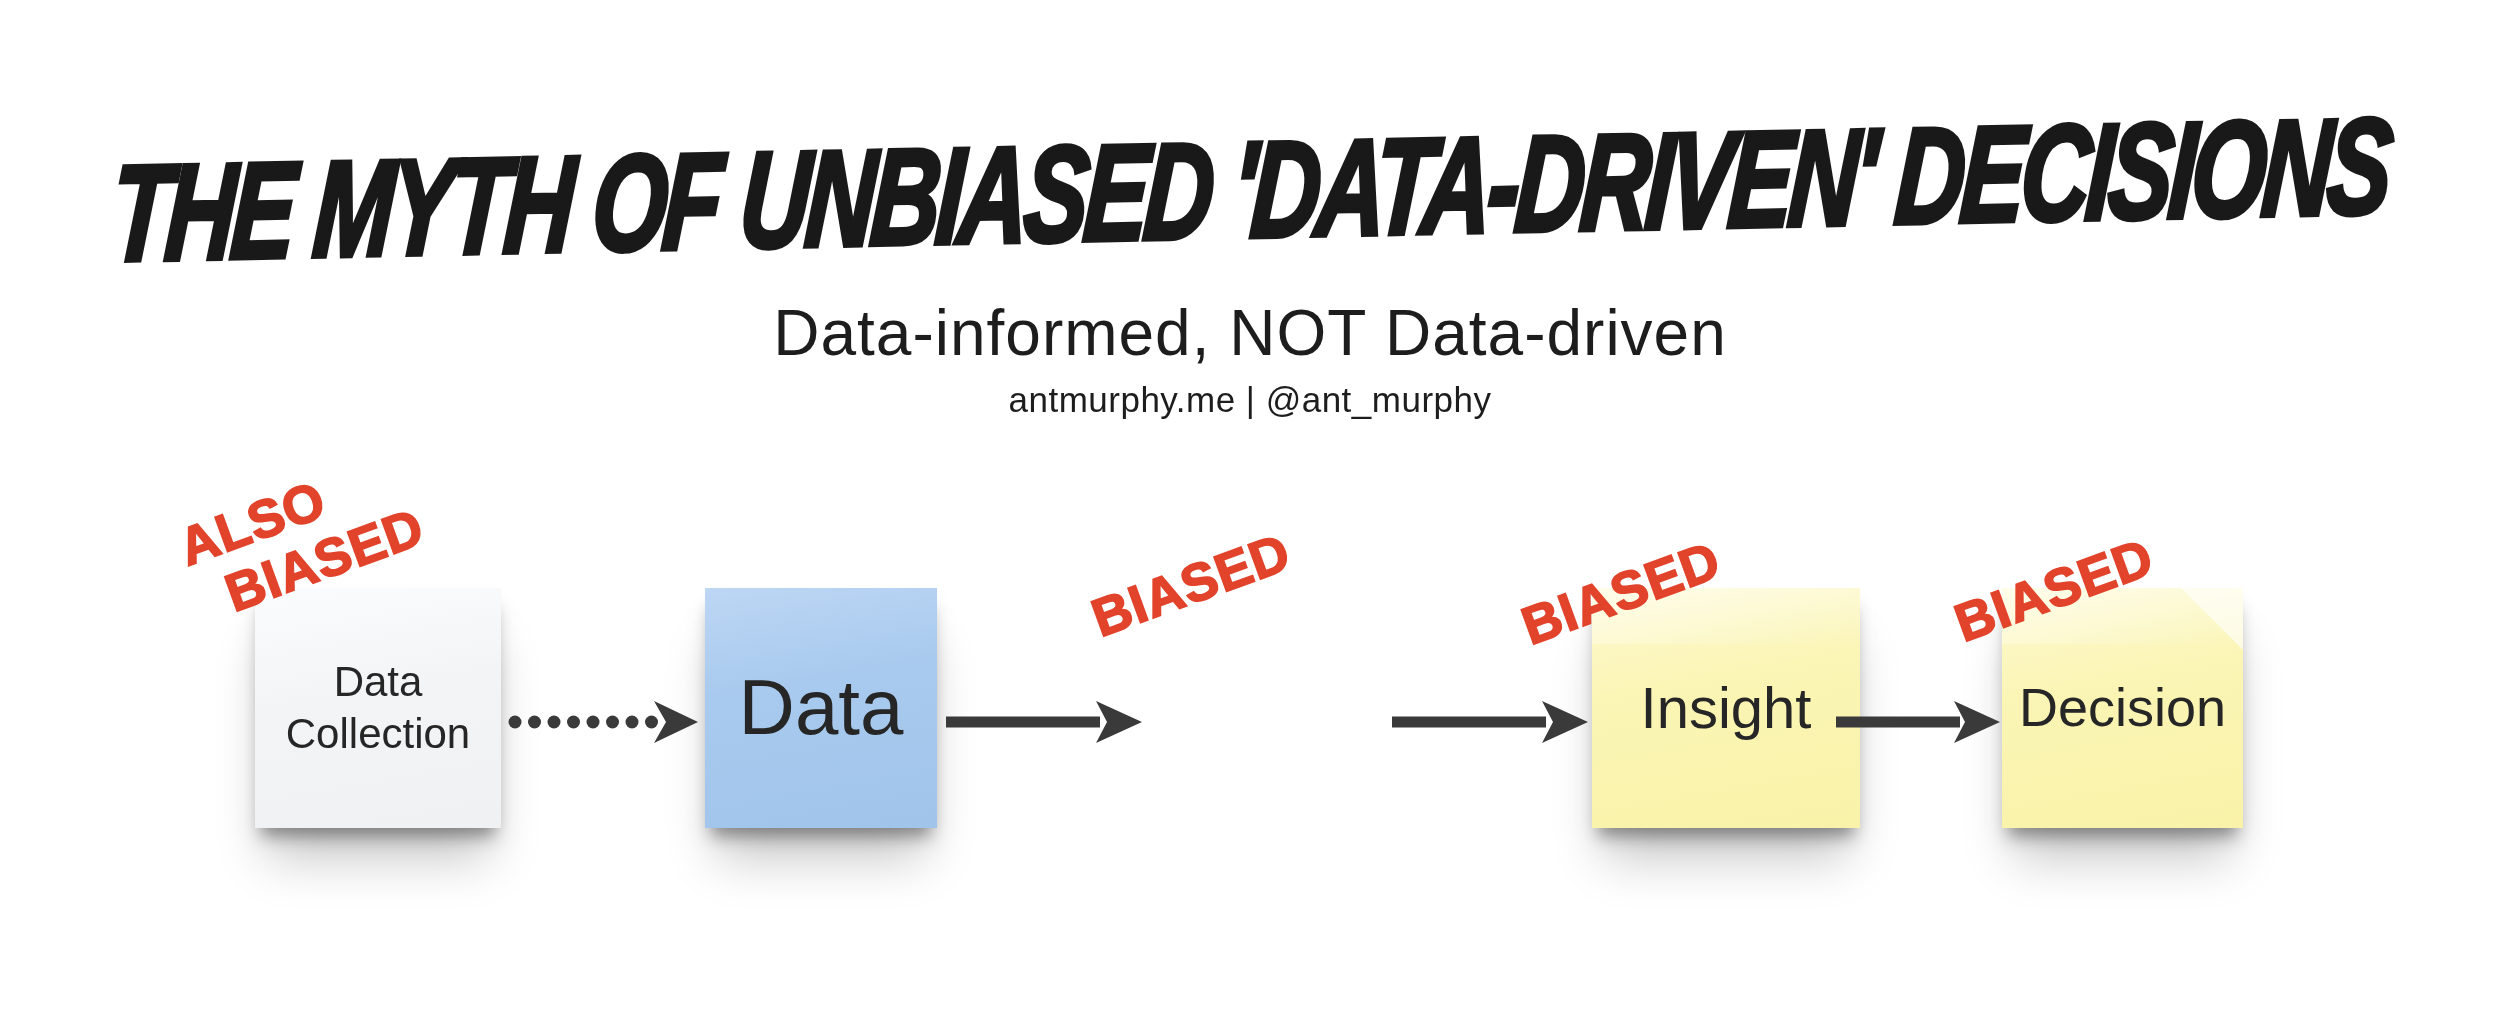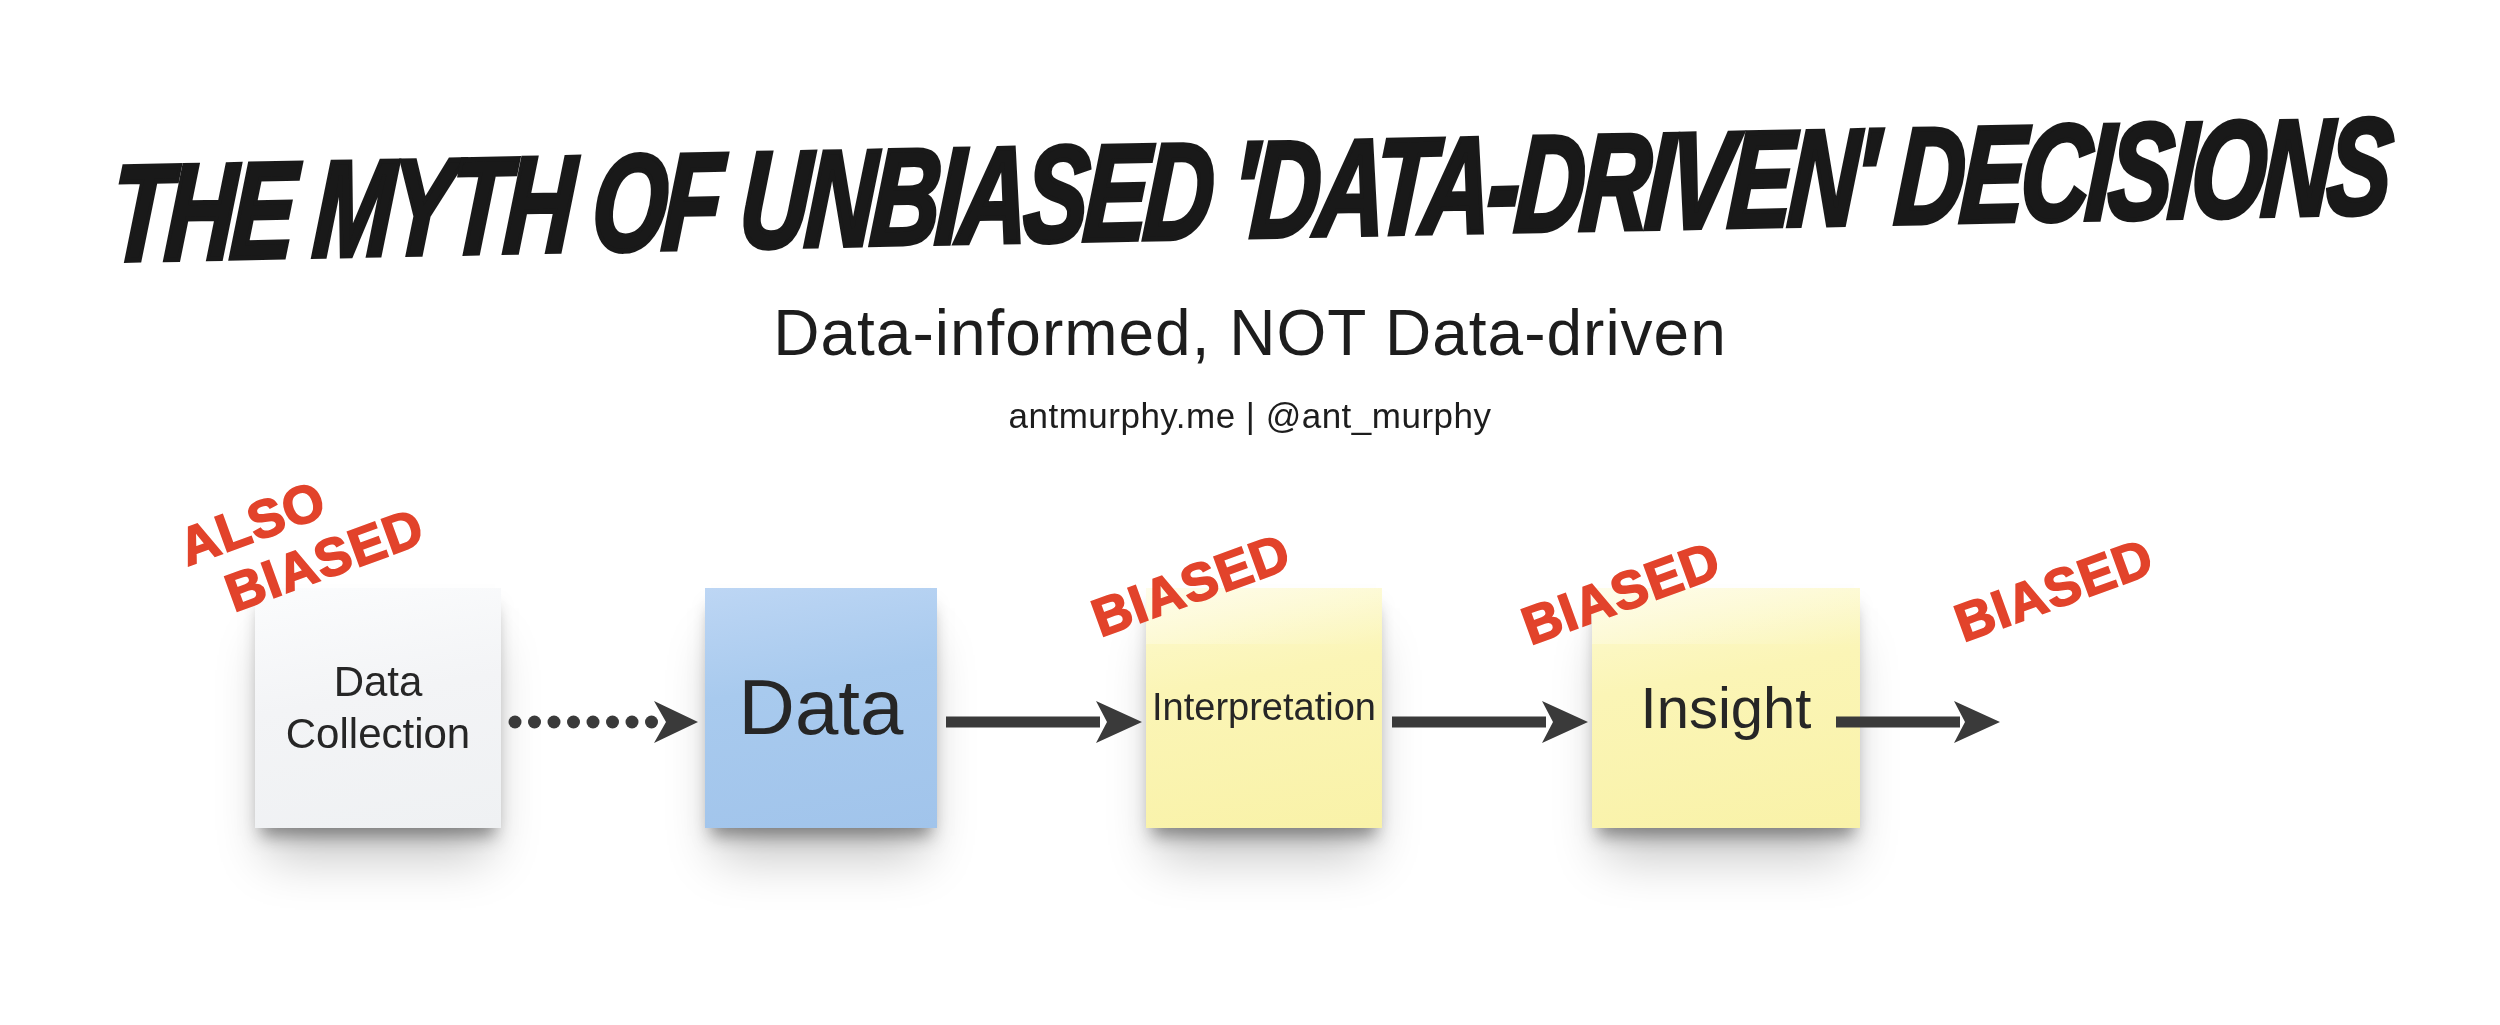--- a/index.html
+++ b/index.html
@@ -41,21 +41,21 @@
     width: 100%;
     text-align: center;
     font-size: 64px;
     font-weight: normal;
     color: #1d1d1d;
     letter-spacing: 1px;
   }
 
   .attribution {
     position: absolute;
-    top: 396px;
+    top: 380px;
     left: 0;
     width: 100%;
     text-align: center;
     font-size: 35px;
     color: #1d1d1d;
     letter-spacing: 0.5px;
   }
 
   
   .note {
@@ -161,28 +161,28 @@
     <span class="note-label two-line">
       <span>Data</span>
       <span>Collection</span>
     </span>
   </div>
 
   <div class="note note-data">
     <span class="note-label">Data</span>
   </div>
 
-  <div class="note yellow note-interpretation">
-    <span class="note-label">Interpretation</span>
-  </div>
 
   <div class="note yellow note-insight">
     <span class="note-label">Insight</span>
   </div>
 
+  <div class="note yellow note-decision">
+    <span class="note-label">Decision</span>
+  </div>
 
   <svg class="arrow arrow-dotted" viewBox="0 0 190 46" aria-hidden="true">
     <g fill="#3A3A3A">
       <circle cx="7" cy="23" r="6.5"></circle>
       <circle cx="26.5" cy="23" r="6.5"></circle>
       <circle cx="46" cy="23" r="6.5"></circle>
       <circle cx="65.5" cy="23" r="6.5"></circle>
       <circle cx="85" cy="23" r="6.5"></circle>
       <circle cx="104.5" cy="23" r="6.5"></circle>
       <circle cx="124" cy="23" r="6.5"></circle>

